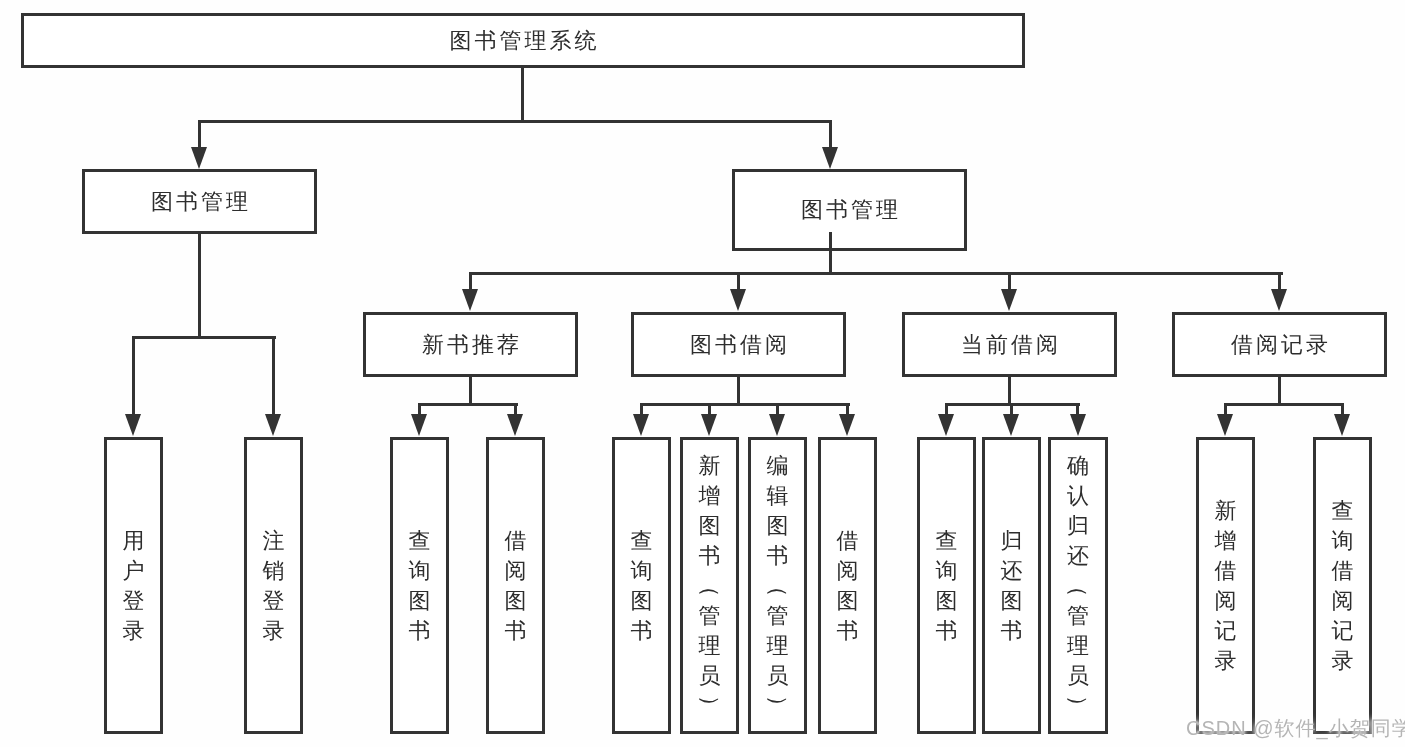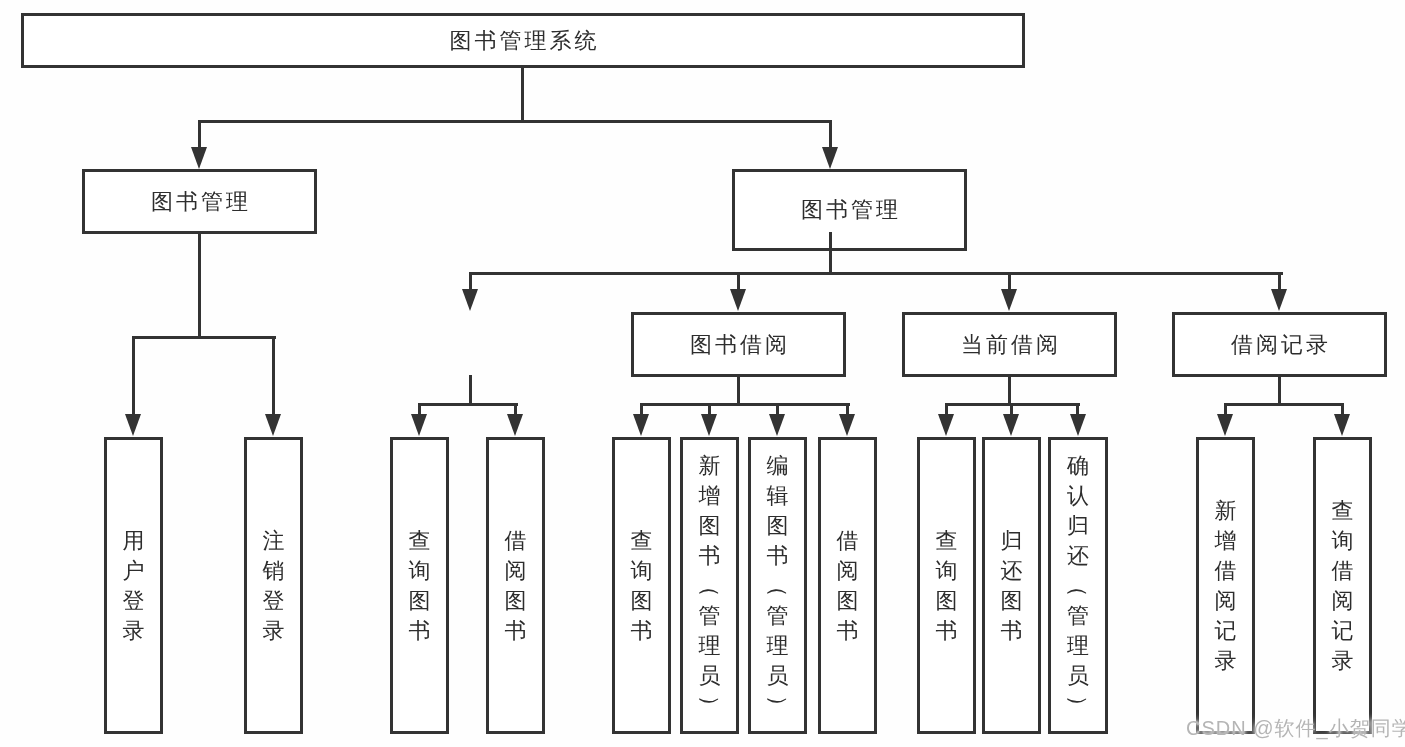--- a/index.html
+++ b/index.html
@@ -61,20 +61,23 @@
     <div class="vline" style="left:469px;top:272px;height:22px;"></div>
     <div class="ah" style="left:462px;top:289px;"></div>
     <div class="vline" style="left:737px;top:272px;height:22px;"></div>
     <div class="ah" style="left:730px;top:289px;"></div>
     <div class="vline" style="left:1008px;top:272px;height:22px;"></div>
     <div class="ah" style="left:1001px;top:289px;"></div>
     <div class="vline" style="left:1278px;top:272px;height:22px;"></div>
     <div class="ah" style="left:1271px;top:289px;"></div>
   </div>
 
+  <div class="box hbox" style="left:363px;top:312px;width:215px;height:65px;">
+    <span>新书推荐</span>
+  </div>
   <div class="box hbox" style="left:902px;top:312px;width:215px;height:65px;">
     <span>当前借阅</span>
   </div>
   <div class="box hbox" style="left:631px;top:312px;width:215px;height:65px;">
     <span>图书借阅</span>
   </div>
   <div class="box hbox" style="left:1172px;top:312px;width:215px;height:65px;font-family:Liberation Serif, serif;">
     <span>借阅记录</span>
   </div>
 

